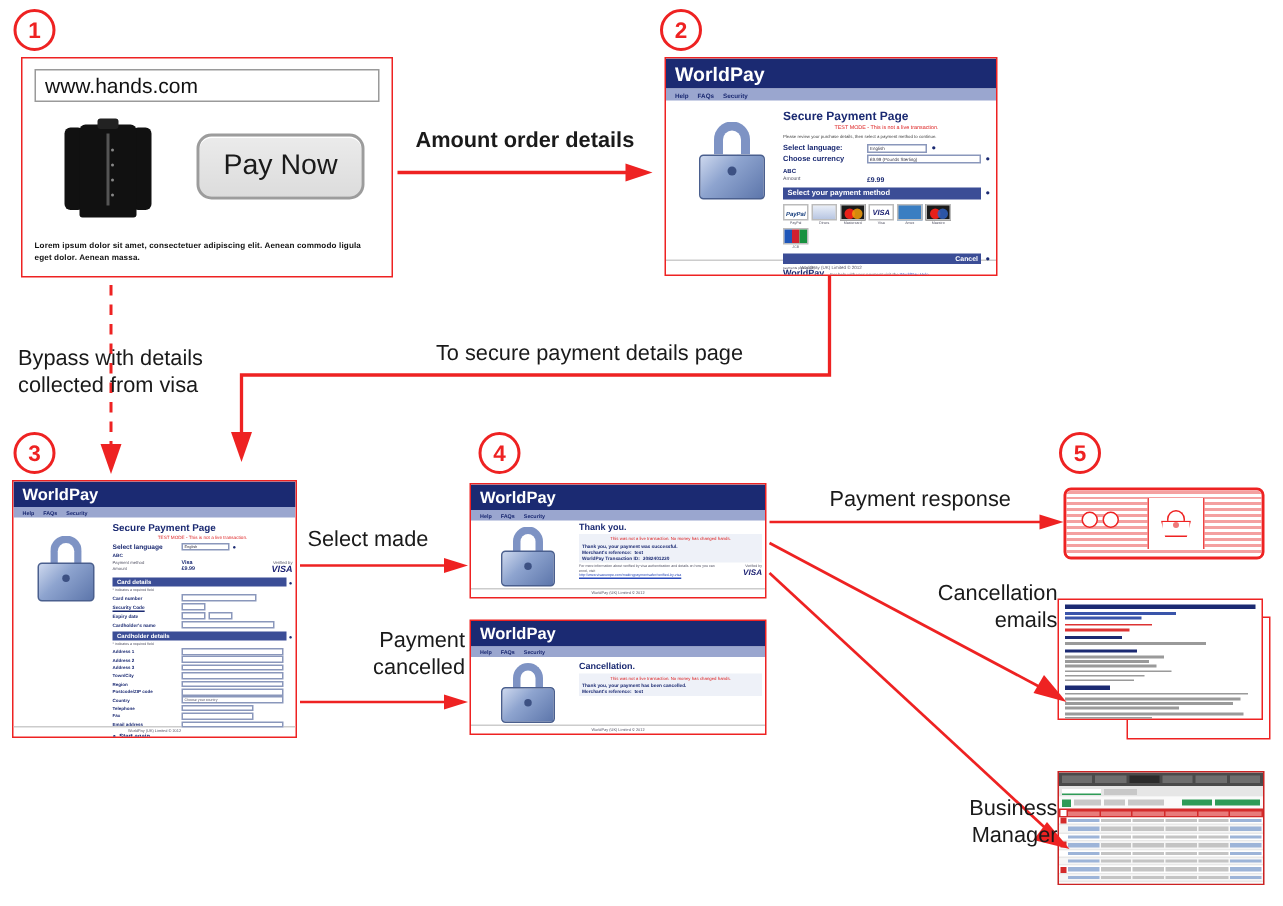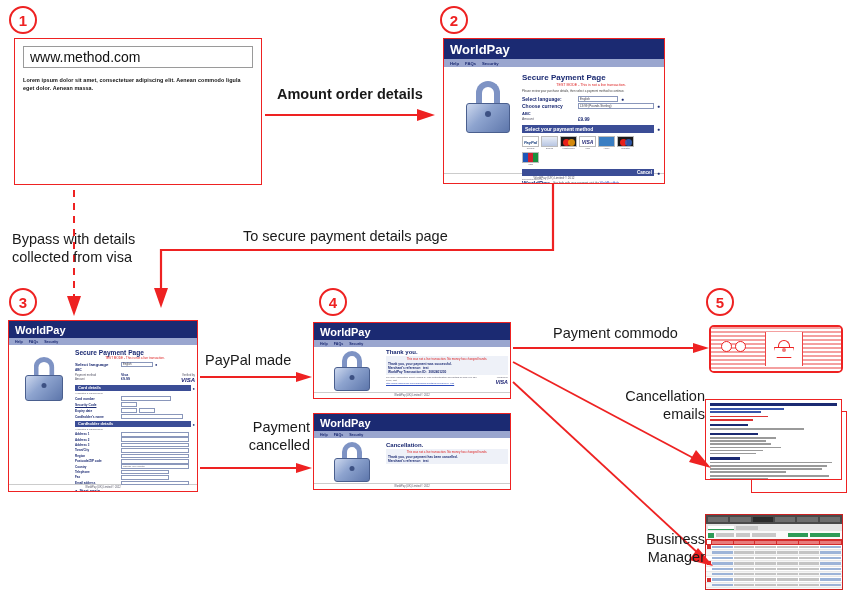--- a/index.html
+++ b/index.html
@@ -247,21 +247,37 @@
 <body>
 
 <div class="abs step-circle" style="left:9px; top:6px;">1</div>
 <div class="abs step-circle" style="left:440px; top:6px;">2</div>
 <div class="abs step-circle" style="left:9px; top:288px;">3</div>
 <div class="abs step-circle" style="left:319px; top:288px;">4</div>
 <div class="abs step-circle" style="left:706px; top:288px;">5</div>
 
 <div class="abs shot" id="shop">
   <div class="url-bar">
-    <span>www.method.com</span>
+    <span>www.hands.com</span>
+  </div>
+  <div class="shop-body">
+    <div class="jacket">
+      <div class="sleeve-l"></div>
+        <div class="sleeve-r"></div>
+      <div class="torso"></div>
+        <div class="collar"></div>
+      <div class="placket"></div>
+      <div class="btn-dot" style="top:22px"></div>
+      <div class="btn-dot" style="top:32px"></div>
+      <div class="btn-dot" style="top:42px"></div>
+      <div class="btn-dot" style="top:52px"></div>
+    </div>
+    <div class="pay-now">
+      <span>Pay Now</span>
+    </div>
   </div>
   <div class="lorem">Lorem ipsum dolor sit amet, consectetuer adipiscing elit. Aenean commodo ligula eget dolor. Aenean massa.</div>
 </div>
 
 <div class="abs shot" id="wp2">
   <div class="wp-head" style="height:20px; font-size:13px;">
     <span>WorldPay</span>
   </div>
   <div class="wp-nav" style="height:8px; font-size:4.2px;">
     <span>Help</span>
@@ -732,55 +748,55 @@
 </div>
 
 <div class="abs flow-label bold" style="left:277px; top:85px; width:150px;">Amount order details</div>
 <div class="abs conn" style="left:265px; top:108px;">
   <svg width="170" height="14" viewBox="0 0 170 14">
     <line x1="0" y1="7" x2="156" y2="7" stroke="#ee2222" stroke-width="2.2"></line>
     <polygon points="170,7 152,1 152,13" fill="#ee2222"></polygon>
   </svg>
 </div>
 
-<div class="abs flow-label" style="left:243px; top:227px; width:300px;">To secure payment details page</div>
+<div class="abs flow-label" style="left:243px; top:227px; width:300px;text-align:center;">To secure payment details page</div>
 <div class="abs conn" style="left:138px; top:184px;">
   <svg width="430" height="128" viewBox="0 0 430 128">
     <polyline points="415,0 415,66 23,66 23,108" fill="none" stroke="#ee2222" stroke-width="2.2"></polyline>
     <polygon points="23,124 16,104 30,104" fill="#ee2222"></polygon>
   </svg>
 </div>
 
 <div class="abs flow-label" style="left:12px; top:230px; width:160px;">Bypass with details
 collected from visa</div>
 <div class="abs conn" style="left:62px; top:190px;">
   <svg width="24" height="130" viewBox="0 0 24 130">
     <line x1="12" y1="0" x2="12" y2="110" stroke="#ee2222" stroke-width="2" stroke-dasharray="7,6"></line>
     <polygon points="12,126 5,106 19,106" fill="#ee2222"></polygon>
   </svg>
 </div>
 
-<div class="abs flow-label" style="left:205px; top:351px; width:115px;">PayPal made</div>
+<div class="abs flow-label" style="left:205px; top:351px; width:115px;">Select made</div>
 <div class="abs conn" style="left:200px; top:371px;">
   <svg width="112" height="12" viewBox="0 0 112 12">
     <line x1="0" y1="6" x2="99" y2="6" stroke="#ee2222" stroke-width="1.8"></line>
     <polygon points="112,6 96,1 96,11" fill="#ee2222"></polygon>
   </svg>
 </div>
 
 <div class="abs flow-label right" style="left:200px; top:418px; width:110px;">Payment
 cancelled</div>
 <div class="abs conn" style="left:200px; top:462px;">
   <svg width="112" height="12" viewBox="0 0 112 12">
     <line x1="0" y1="6" x2="99" y2="6" stroke="#ee2222" stroke-width="1.8"></line>
     <polygon points="112,6 96,1 96,11" fill="#ee2222"></polygon>
   </svg>
 </div>
 
-<div class="abs flow-label" style="left:553px; top:324px; width:170px;">Payment commodo</div>
+<div class="abs flow-label" style="left:553px; top:324px; width:170px;">Payment response</div>
 <div class="abs conn" style="left:513px; top:341px;">
   <svg width="196" height="14" viewBox="0 0 196 14">
     <line x1="0" y1="7" x2="182" y2="7" stroke="#ee2222" stroke-width="1.8"></line>
     <polygon points="196,7 180,2 180,12" fill="#ee2222"></polygon>
   </svg>
 </div>
 
 <div class="abs flow-label right" style="left:570px; top:387px; width:135px;">Cancellation
 emails</div>
 <div class="abs conn" style="left:513px; top:362px;">

